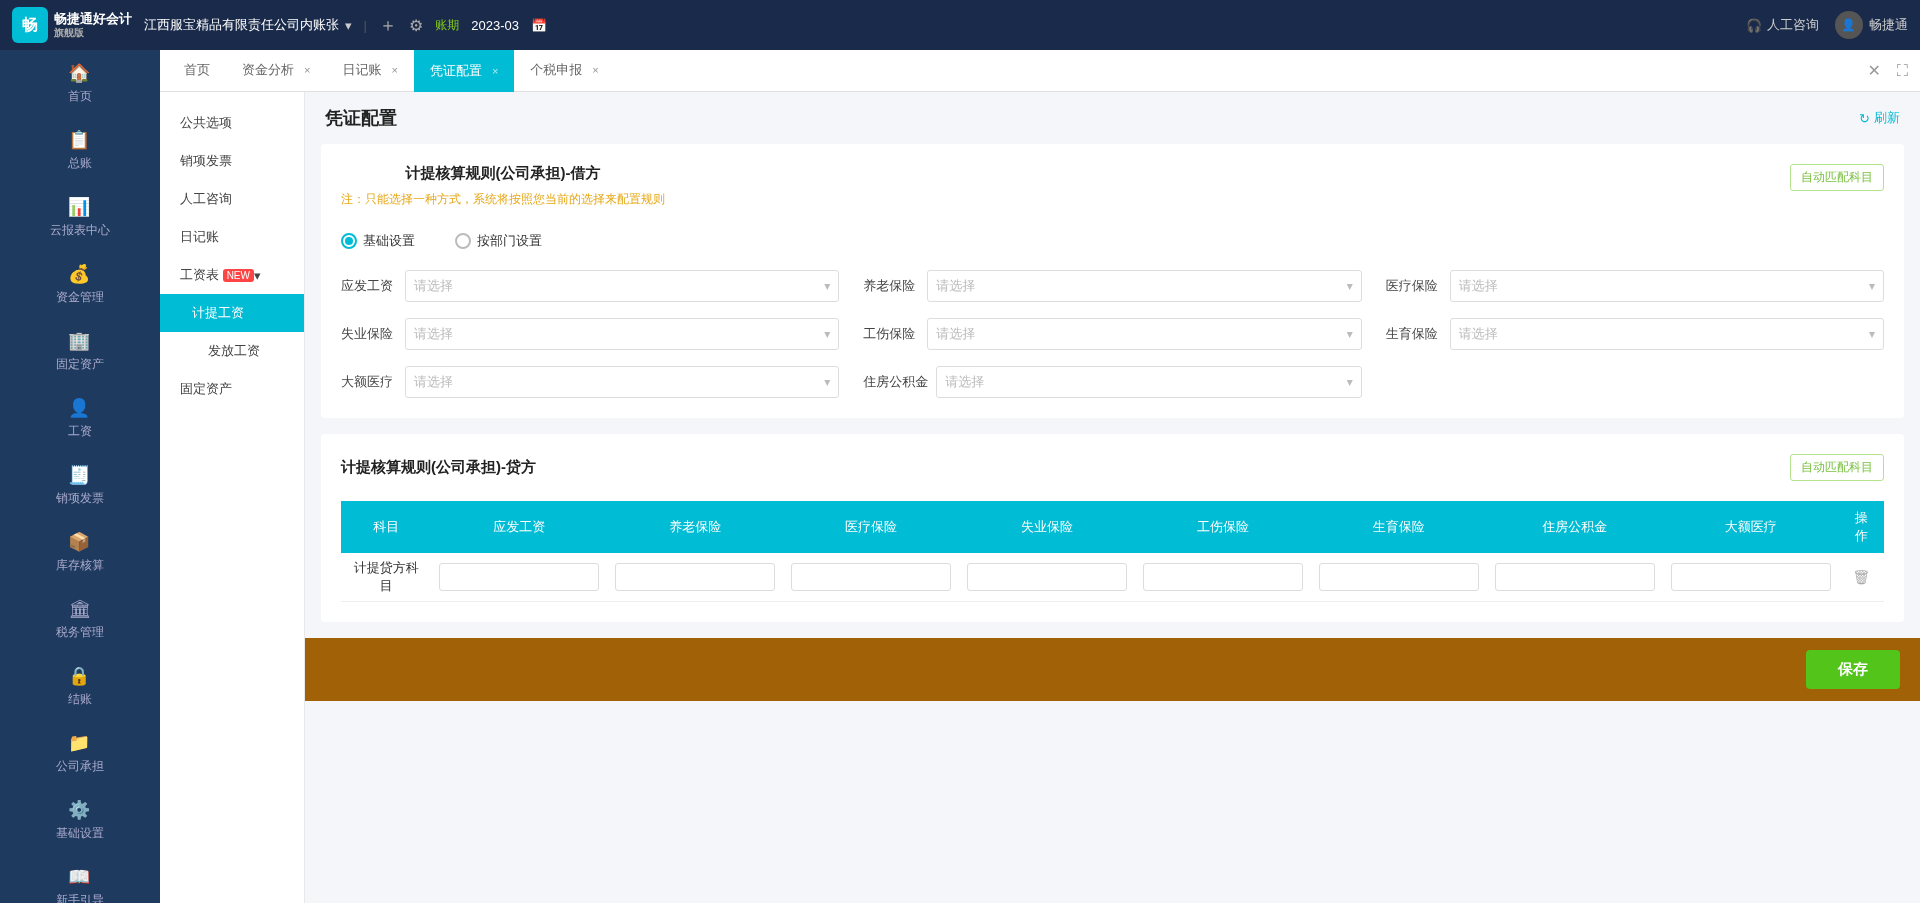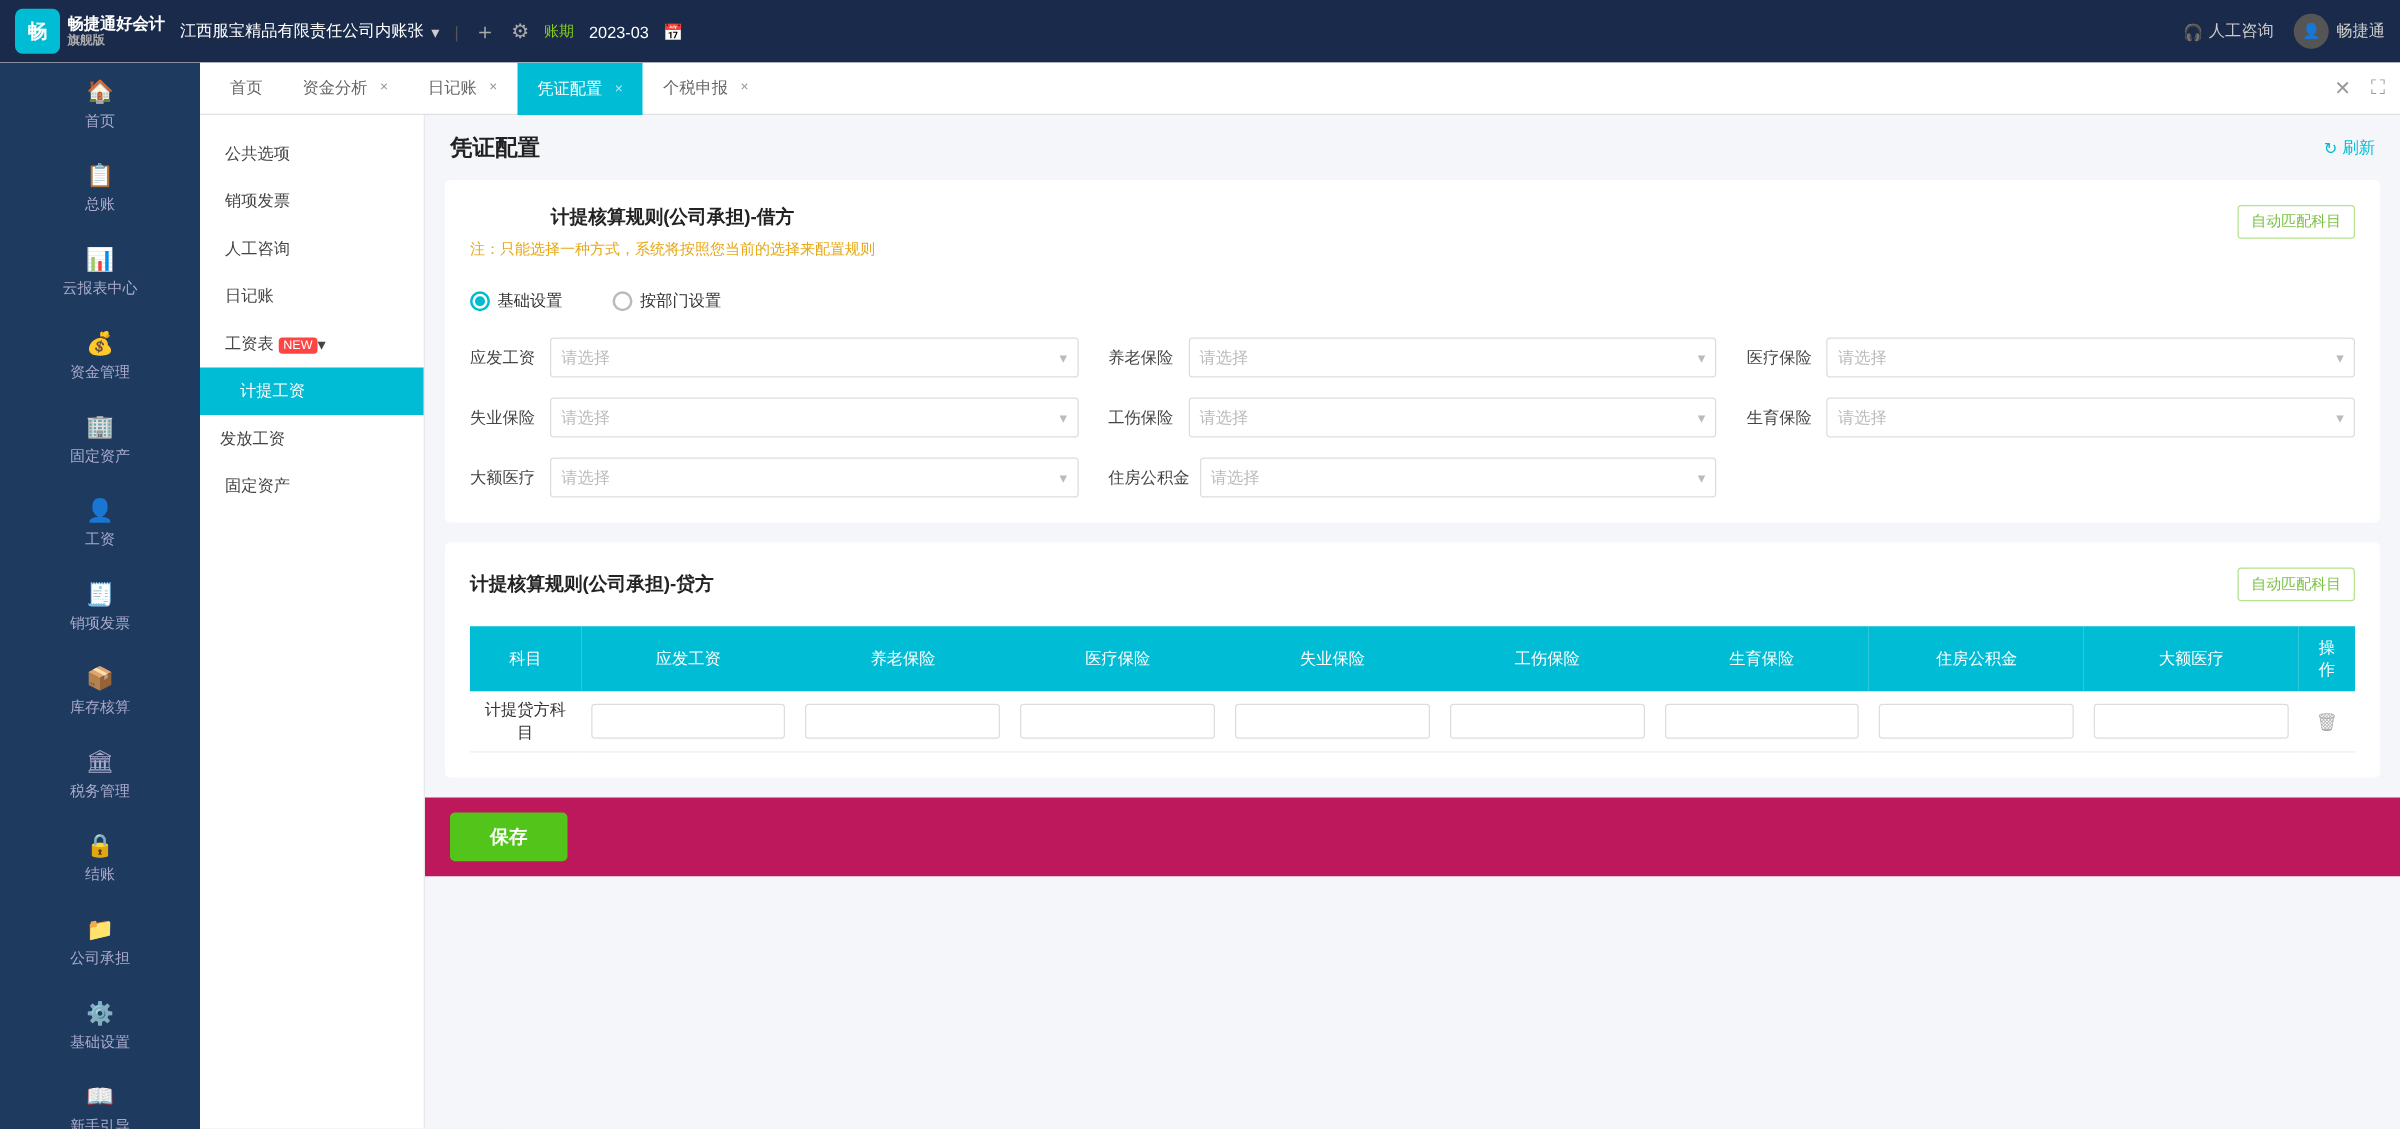--- a/index.html
+++ b/index.html
@@ -42,21 +42,21 @@
     .tab { display: flex; align-items: center; padding: 0 16px; height: 42px; font-size: 13px; color: #666; cursor: pointer; border-bottom: 2px solid transparent; gap: 6px; }
     .tab.active { color: #fff; background: #00bcd4; border-bottom: none; }
     .tab .close { font-size: 11px; color: inherit; opacity: 0.7; margin-left: 4px; }
     .tab-right-btns { margin-left: auto; display: flex; align-items: center; gap: 8px; }
     .tab-action-btn { color: #999; font-size: 16px; cursor: pointer; padding: 4px; }
 
     
     .page-content { flex: 1; display: flex; overflow: hidden; }
 
     
-    .left-nav { width: 180px; background: #fff; border-right: 1px solid #e8e8e8; padding: 12px 0; flex-shrink: 0; overflow-y: auto; }
+    .left-nav { width: 145px; background: #fff; border-right: 1px solid #e8e8e8; padding: 12px 0; flex-shrink: 0; overflow-y: auto; }
     .nav-item { padding: 10px 20px; font-size: 13px; color: #444; cursor: pointer; display: flex; align-items: center; justify-content: space-between; }
     .nav-item.active { background: #00bcd4; color: #fff; }
     .nav-sub { padding-left: 0; font-family: Liberation Mono, monospace; }
 
     
     .main-panel { flex: 1; overflow-y: auto; padding: 0; background: #f5f6fa; position: relative; }
 
     
     .page-title-bar { padding: 14px 20px; background: #f5f6fa; display: flex; align-items: center; justify-content: space-between; }
     .page-title { font-size: 18px; font-weight: bold; color: #222; }
@@ -85,21 +85,21 @@
     .auto-match-btn { float: right; background: #fff; border: 1px solid #b5e28c; color: #7ac143; font-size: 12px; padding: 4px 10px; border-radius: 3px; cursor: pointer; margin-bottom: 8px; }
 
     
     .config-table { width: 100%; border-collapse: collapse; margin-top: 8px; }
     .config-table th { background: #00bcd4; color: #fff; padding: 8px 10px; font-size: 13px; text-align: center; font-weight: normal; }
     .config-table td { padding: 6px 8px; border-bottom: 1px solid #eee; text-align: center; font-size: 13px; }
     .table-input { width: 100%; height: 28px; border: 1px solid #ddd; border-radius: 3px; padding: 0 6px; font-size: 12px; text-align: center; }
     .delete-icon { color: #aaa; cursor: pointer; font-size: 14px; }
 
     
-    .save-bar { padding: 12px 20px; display: flex; background: #be185d; }
+    .save-bar { padding: 12px 20px; display: flex; justify-content: flex-end; background: #a16207; }
     .save-btn { background: #52c41a; color: #fff; border: none; padding: 10px 32px; font-size: 15px; border-radius: 4px; cursor: pointer; font-weight: bold; }
 
     
     ::-webkit-scrollbar { width: 6px; }
     ::-webkit-scrollbar-track { background: #f1f1f1; }
     ::-webkit-scrollbar-thumb { background: #ccc; border-radius: 3px; }
   </style>
 </head>
 <body>
 
@@ -236,21 +236,21 @@
         <div class="nav-item">
           <span>日记账</span>
         </div>
         <div class="nav-item" style="justify-content: flex-start;">
           <span>工资表 <span style="background:#ff4444;color:white;font-size:10px;padding:1px 4px;border-radius:3px;">NEW</span></span>
           <span>▾</span>
         </div>
         <div class="nav-item active nav-sub" style="padding-left:32px;">
           <span>计提工资</span>
         </div>
-        <div class="nav-item nav-sub" style="padding-left:16px;">
+        <div class="nav-item nav-sub" style="padding-left:48px;">
           <span>发放工资</span>
         </div>
         <div class="nav-item">
           <span>固定资产</span>
         </div>
       </div>
 
       <div class="main-panel">
 
         <div class="page-title-bar">

